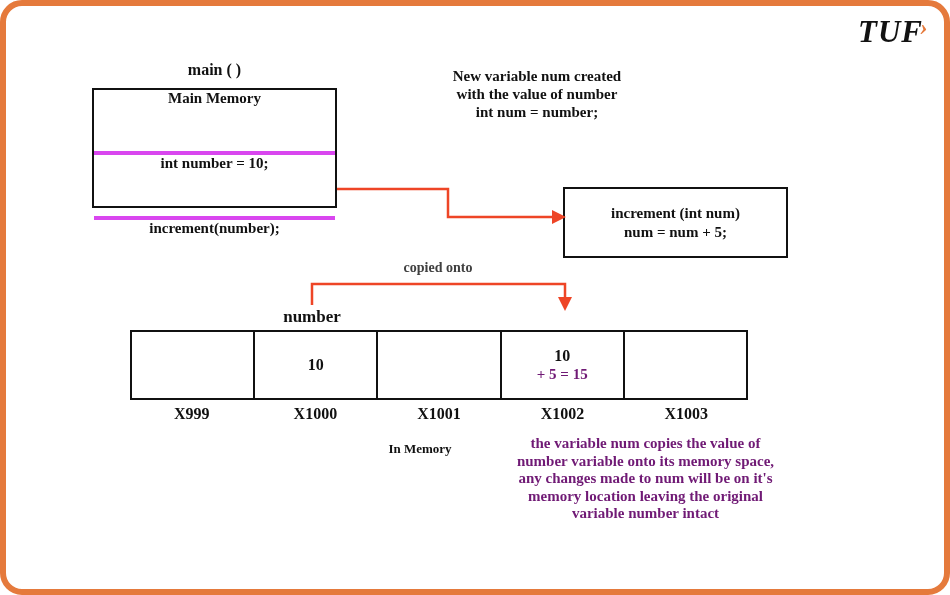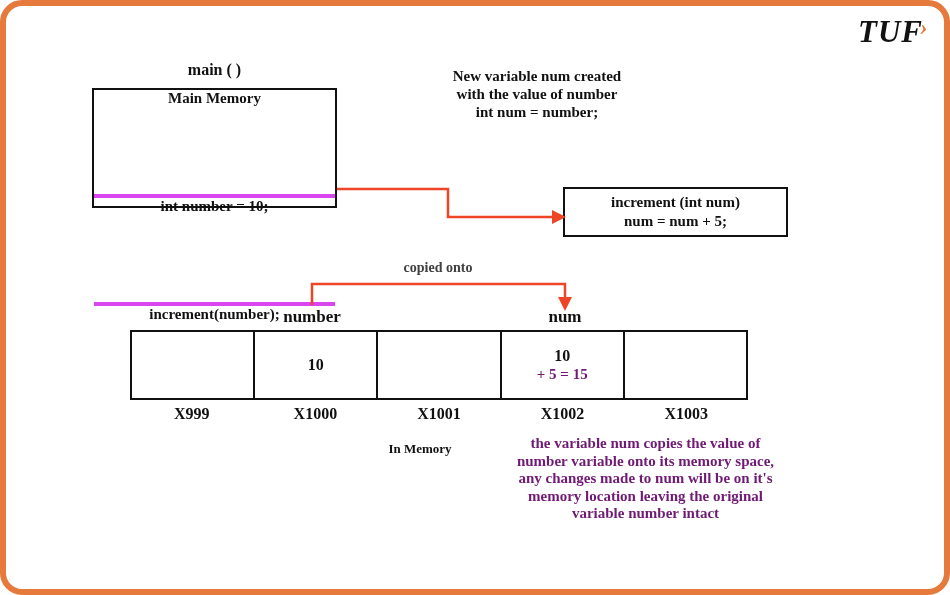--- a/index.html
+++ b/index.html
@@ -34,33 +34,32 @@
   }
   .main-title{
     position:absolute;left:92px;top:61px;width:245px;
     text-align:center;font-size:16px;
   }
   .main-box{
     position:absolute;left:92px;top:88px;width:245px;height:120px;
     border:2px solid #111;box-sizing:border-box;
     display:flex;flex-direction:column;
     background:#fff;
-    gap:43px;
   }
   .main-box .row{
     flex:1;display:flex;align-items:center;justify-content:center;
     font-size:15px;
   }
   .main-box .row + .row{border-top:4px solid #d946ef;margin-top:44px;}
   .note-top{
     position:absolute;left:397px;top:67px;width:280px;
     text-align:center;font-size:15px;line-height:18px;
   }
   .inc-box{
-    position:absolute;left:563px;top:187px;width:225px;height:50px;
+    position:absolute;left:563px;top:187px;width:225px;height:71px;
     border:2px solid #111;box-sizing:border-box;
     display:flex;flex-direction:column;align-items:center;justify-content:center;
     font-size:15px;line-height:19px;
     background:#fff;
   }
   .copied-label{
     position:absolute;left:338px;top:260px;width:200px;
     text-align:center;font-size:14px;color:#404040;
   }
   .var-label{
@@ -123,21 +122,20 @@
   </div>
 
   <div class="inc-box">
     <div>increment (int num)</div>
     <div>num = num + 5;</div>
   </div>
 
   <div class="copied-label">copied onto</div>
 
   <div class="var-label number">number</div>
-  <div class="var-label num">num</div>
 
   <div class="mem-row">
     <div class="mem-cell">
       <div class="val"></div>
     </div>
     <div class="mem-cell">
       <div class="val">10</div>
     </div>
     <div class="mem-cell">
       <div class="val"></div>

